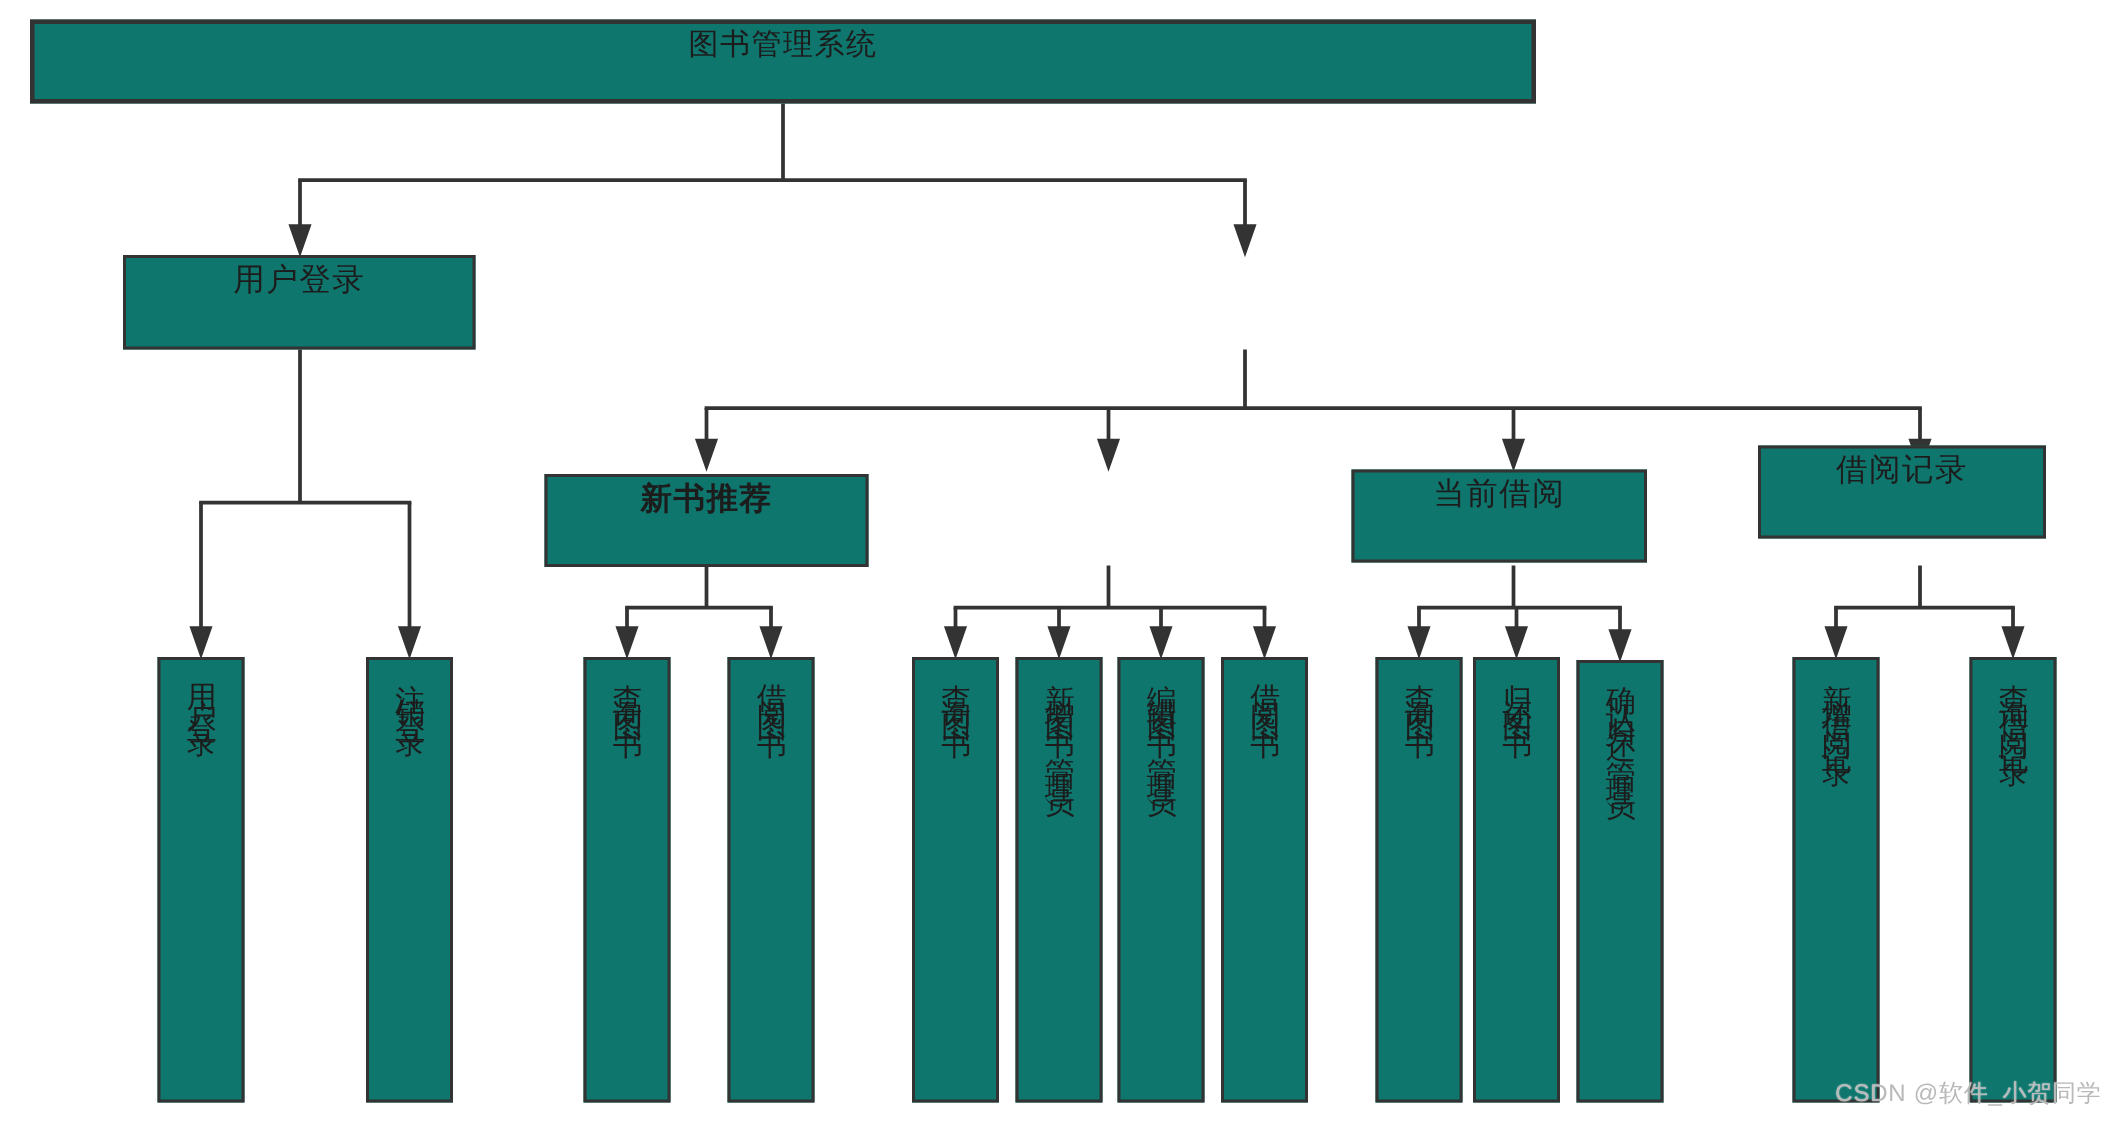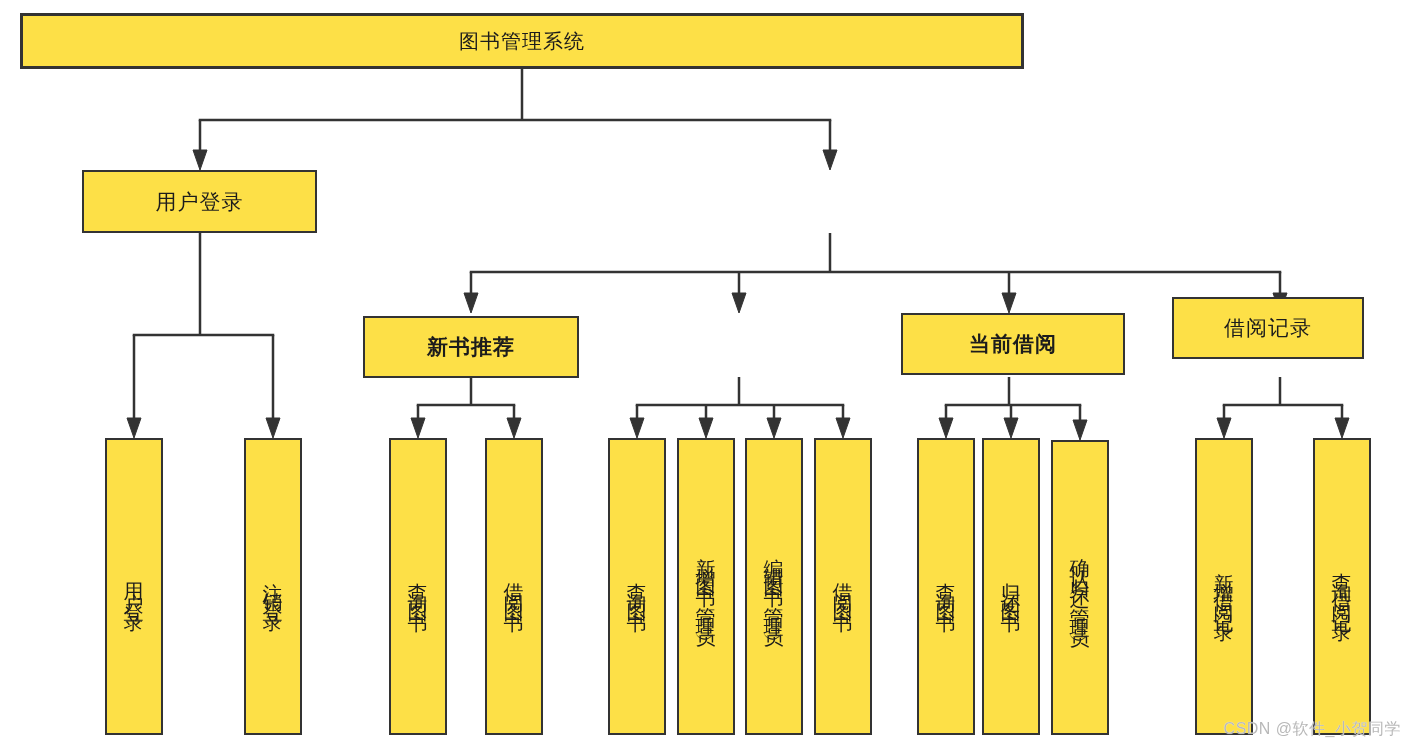--- a/index.html
+++ b/index.html
@@ -11,44 +11,44 @@
     color:#1c1c1c;
     overflow:hidden;
   }
   .connectors{position:absolute;left:0;top:0;width:1405px;height:747px;}
   .connectors line{stroke:#333333;stroke-width:2.5;}
   .connectors .bar{stroke-linecap:square;}
   .connectors polygon{fill:#333333;stroke:#333333;}
   .box{
     position:absolute;
     box-sizing:border-box;
-    background:#fde047;
+    background:#0f766e;
     border:2.5px solid #333333;
-    display:flex;align-items:center;justify-content:center;
+    display:flex;align-items:flex-start;justify-content:center;
     text-align:center;
   }
   .box.h span{font-size:21px;letter-spacing:1px;white-space:nowrap;}
   .box.root{border-width:3px;}
   .box.root span{font-size:20px;letter-spacing:1px;}
   .box.v span{
     writing-mode:vertical-rl;
     text-orientation:mixed;
     font-size:20px;
     letter-spacing:10px;
     line-height:1;
   }
   
   #b-root{left:20px;top:13px;width:1004px;height:56px;}
   
   #b-login{left:82px;top:170px;width:235px;height:63px;}
   #b-mgmt{left:712px;top:170px;width:235px;height:63px;}
   
   #b-newrec{left:363px;top:316px;width:216px;height:62px;font-weight:bold;}
   #b-borrow{left:631px;top:313px;width:216px;height:62px;}
-  #b-current{left:901px;top:313px;width:224px;height:62px;font-weight:bold;}
+  #b-current{left:901px;top:313px;width:197px;height:62px;}
   #b-records{left:1172px;top:297px;width:192px;height:62px;}
   
   .box.v{top:438px;width:58px;height:297px;}
   #v-login{left:105px;}
   #v-logout{left:244px;}
   #v-q1{left:389px;}
   #v-b1{left:485px;}
   #v-q2{left:608px;}
   #v-add{left:677px;}
   #v-edit{left:745px;}

